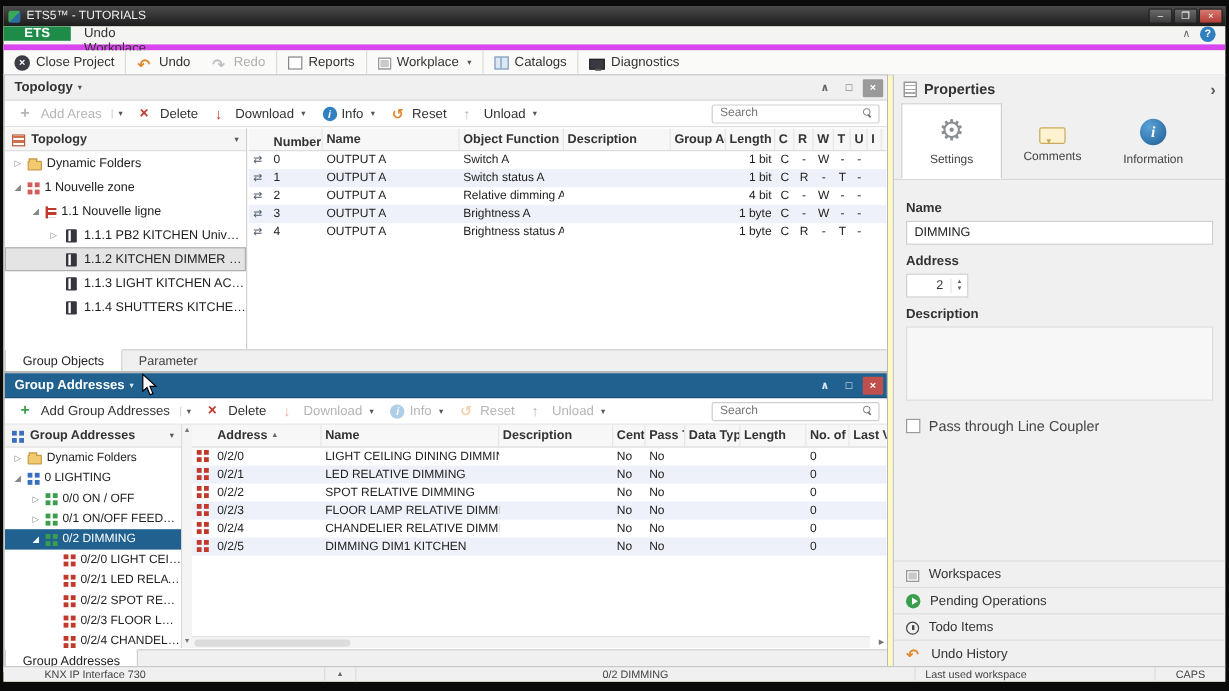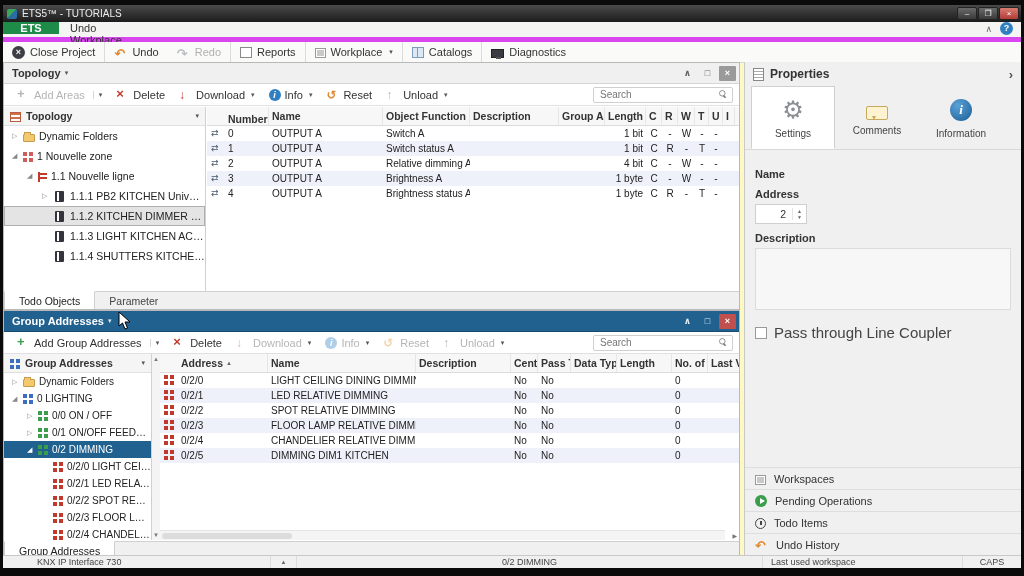--- a/index.html
+++ b/index.html
@@ -192,21 +192,21 @@
     color:#fff; font-weight:bold; font-style:italic; font-size:13px; font-family:"Liberation Serif",serif; }
   .props-fields { padding:10px 10px 0 10px; }
   .flabel { font-weight:bold; font-size:11px; margin:8px 0 4px 0; }
   .finput { height:20px; background:#fff; border:1px solid #cfcfcf; display:flex; align-items:center;
     padding:0 6px; font-size:10.5px; color:#222; }
   .fspin { width:52px; height:20px; background:#fff; border:1px solid #cfcfcf; display:flex; align-items:center; }
   .fspin .val { flex:1; text-align:right; padding-right:6px; font-size:10.5px; }
   .fspin .arrows { width:14px; display:flex; flex-direction:column; align-items:center;
     font-size:5px; color:#666; line-height:6px; border-left:1px solid #e4e4e4; }
   .ftext { height:62px; background:#f7f7f7; border:1px solid #dcdcdc; }
-  .fcheckrow { display:flex; align-items:center; gap:7px; margin-top:14px; font-size:15px; color:#444; }
+  .fcheckrow { display:flex; align-items:center; gap:7px; margin-top:14px; font-size:12px; color:#444; }
   .checkbox { width:12px; height:12px; background:#fff; border:1px solid #9a9a9a; }
   .props-sections { position:absolute; left:0; right:0; bottom:0; }
   .psec { height:22px; display:flex; align-items:center; gap:8px; padding:0 10px; border-top:1px solid #dedede; font-size:11px; }
   .icn-find { margin:1px; width:7px; height:7px; border:1.5px solid #555; border-radius:50%; }
   .icn-find::after { content:""; position:absolute; width:5px; height:1.5px; background:#555;
     transform:rotate(45deg); right:-3px; bottom:-1px; }
   .icn-workspaces { width:11px; height:10px; margin-top:2px; background:#c9c9c9; border:1px solid #9a9a9a;
     box-shadow:inset 0 0 0 1px #fff; }
   .icn-todo { width:11px; height:11px; border:1.5px solid #444; border-radius:50%; margin-top:1px; }
   .icn-todo::after { content:""; position:absolute; left:4px; top:2px; width:1.5px; height:4px; background:#444; }
@@ -527,21 +527,21 @@
             <span class="cell center flagcol">C</span>
             <span class="cell center flagcol">R</span>
             <span class="cell center" style="width:17px">-</span>
             <span class="cell center" style="width:14px">T</span>
             <span class="cell center" style="width:14px">-</span>
           </div>
             </div>
       </div>
     </div>
     <div class="ptabs">
-      <span class="ptab active">Todo Objects</span>
+      <span class="ptab active">Group Objects</span>
       <span class="ptab">Parameter</span>
     </div>
   </div>
 
   <div class="panel ga-panel">
     <div class="phead ga-head">
       <span>Group Addresses</span>
       <span class="caret">▾</span>
       <span class="phead-btns">
         <span class="pbtn">∧</span>
@@ -793,20 +793,21 @@
         <span class="bigicon icn-comment"></span>
         <span>Comments</span>
       </span>
           <span class="proptab">
         <span class="bigicon icn-infotab"></span>
         <span>Information</span>
       </span>
         </div>
     <div class="props-fields">
       <div class="flabel">Name</div>
+      <div class="finput">DIMMING</div>
       <div class="flabel">Address</div>
       <div class="fspin">
         <span class="val">2</span>
         <span class="arrows">
           <span>▲</span>
           <span>▼</span>
         </span>
       </div>
       <div class="flabel">Description</div>
       <div class="ftext"></div>

